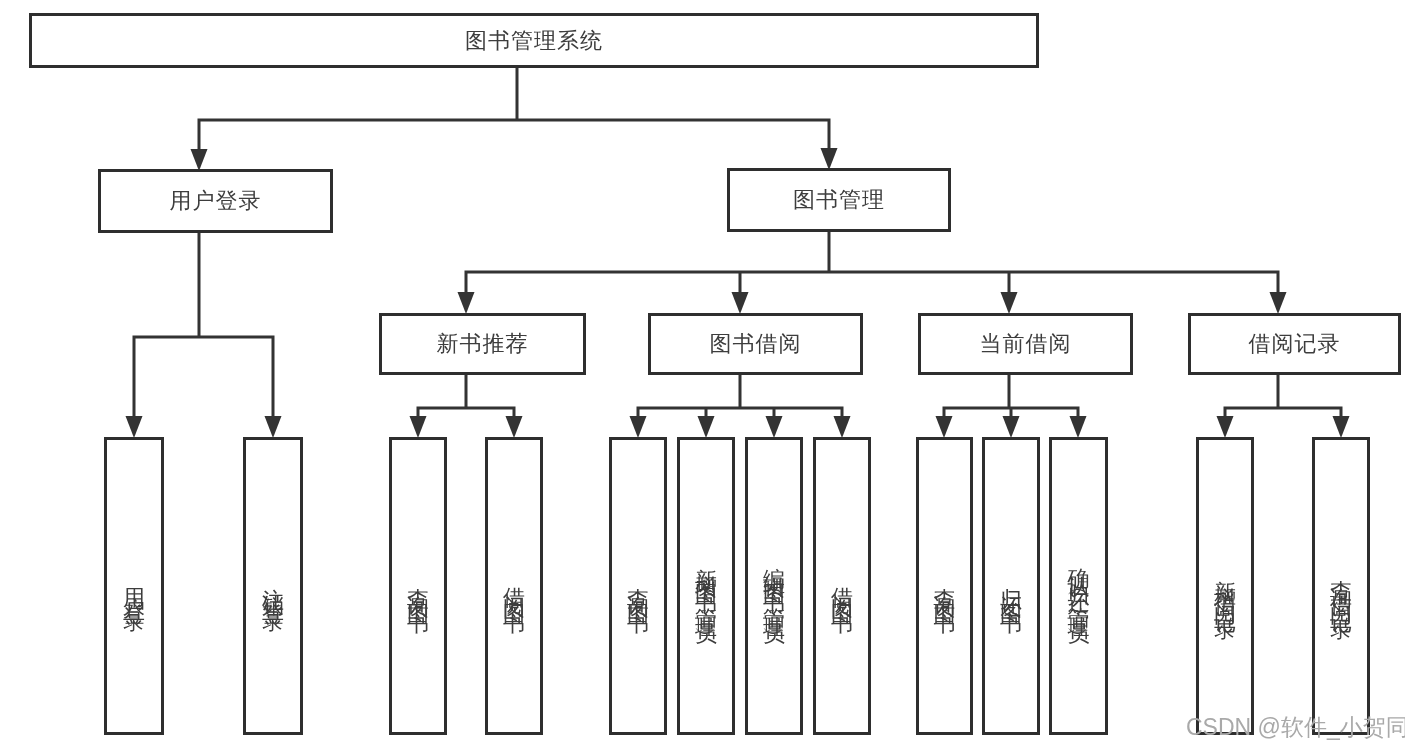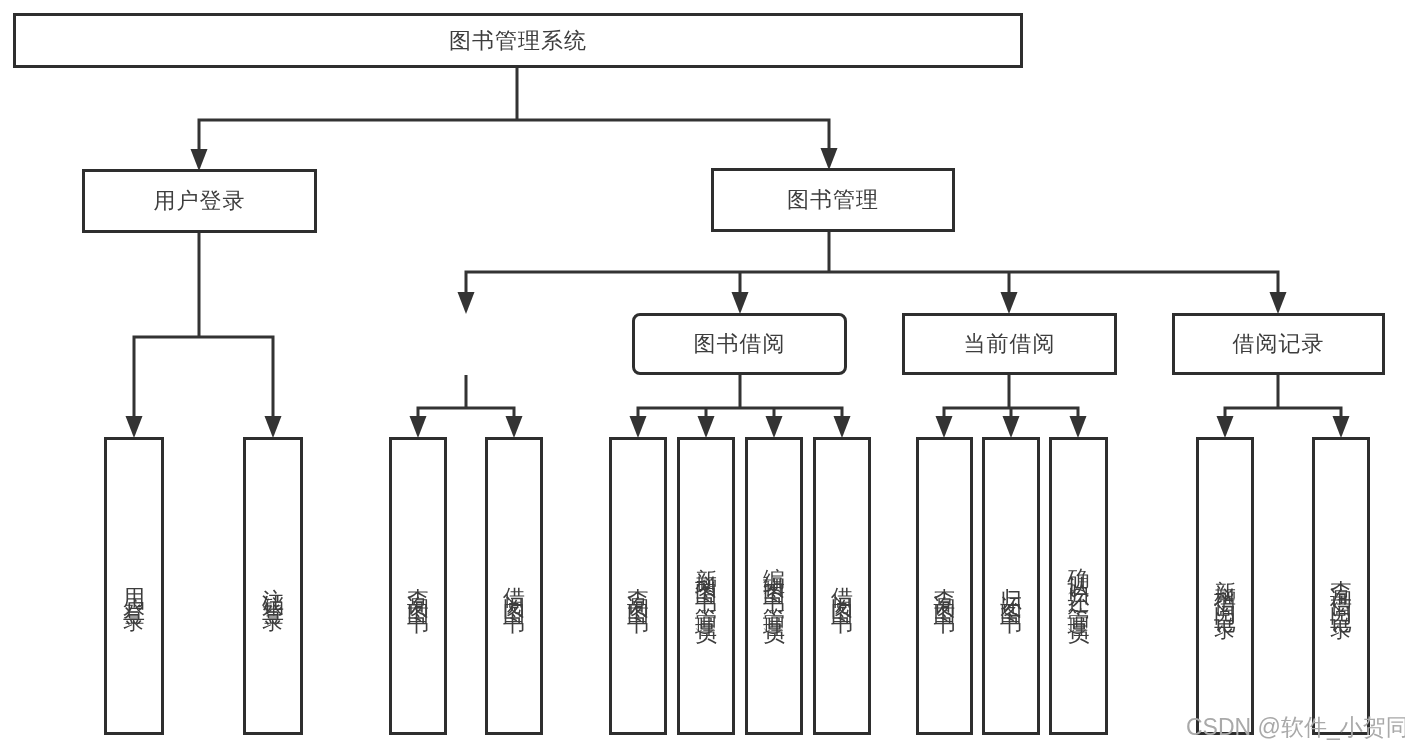--- a/index.html
+++ b/index.html
@@ -25,20 +25,21 @@
     position: absolute;
     box-sizing: border-box;
     border: 3px solid #2e2e2e;
     background: #ffffff;
     display: flex;
     align-items: center;
     justify-content: center;
     font-size: 22px;
     letter-spacing: 1px;
     color: #3d3d3d;
+    margin-left: 16px;
   }
   .vbox {
     position: absolute;
     box-sizing: border-box;
     top: 437px;
     height: 298px;
     border: 3px solid #2e2e2e;
     background: #ffffff;
     display: flex;
     align-items: center;
@@ -105,25 +106,28 @@
     </g>
   </svg>
 
   <div class="box" style="left:13px; top:13px; width:1010px; height:55px;">
     <span>图书管理系统</span>
   </div>
 
   <div class="box" style="left:82px; top:169px; width:235px; height:64px;">
     <span>用户登录</span>
   </div>
-  <div class="box" style="left:711px; top:168px; width:244px; height:64px;">
+  <div class="box" style="left:711px; top:168px; width:224px; height:64px;">
     <span>图书管理</span>
   </div>
 
-  <div class="box" style="left:632px; top:313px; width:215px; height:62px;border-radius:8px;">
+  <div class="box" style="left:363px; top:313px; width:207px; height:62px;">
+    <span>新书推荐</span>
+  </div>
+  <div class="box" style="left:632px; top:313px; width:215px; height:62px;">
     <span>图书借阅</span>
   </div>
   <div class="box" style="left:902px; top:313px; width:215px; height:62px;text-align:center;">
     <span>当前借阅</span>
   </div>
   <div class="box" style="left:1172px; top:313px; width:213px; height:62px;">
     <span>借阅记录</span>
   </div>
 
   <div class="vbox" style="left:104px; width:60px;">

